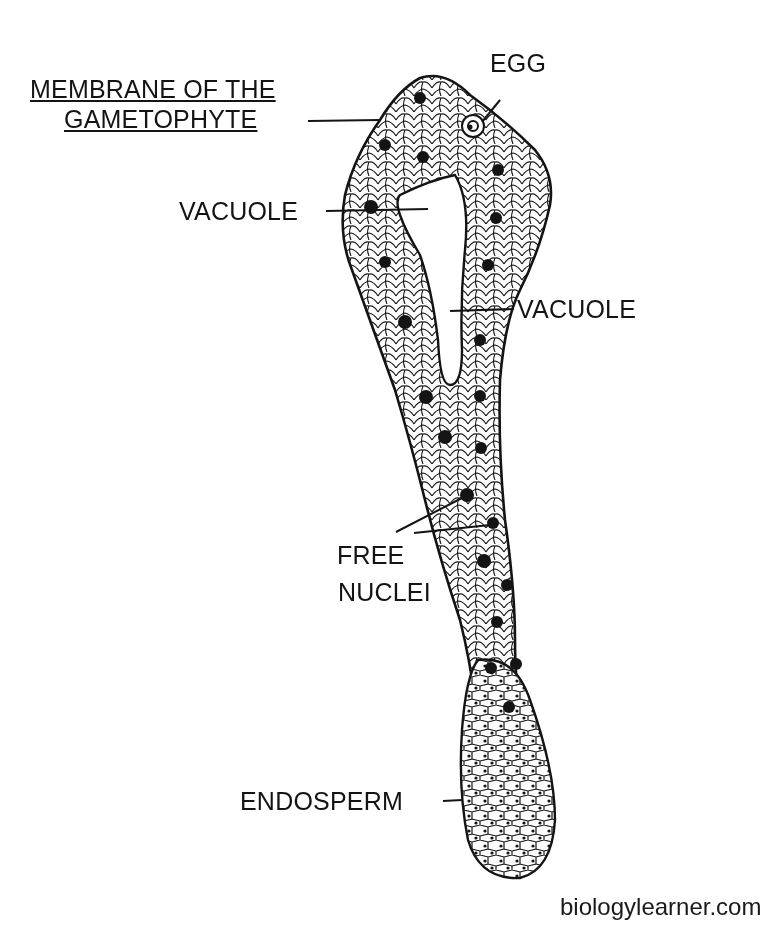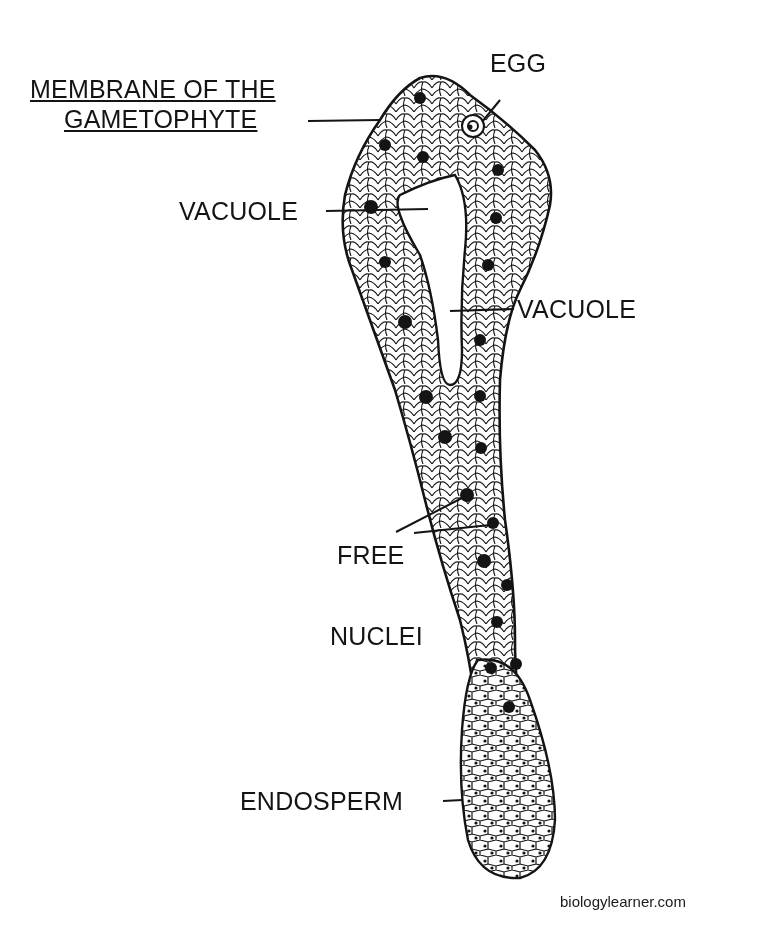--- a/index.html
+++ b/index.html
@@ -10,21 +10,21 @@
     color:#141414;
     font-size:25px;
     line-height:30px;
     letter-spacing:0.2px;
     white-space:nowrap;
   }
   .watermark {
     position:absolute;
     font-family: "Liberation Sans", "DejaVu Sans", sans-serif;
     color:#1a1a1a;
-    font-size:15px;
+    font-size:24px;
     white-space:nowrap;
   }
   svg { position:absolute; left:0; top:0; }
 </style>
 </head>
 <body>
 
 <svg width="768" height="941" viewBox="0 0 768 941">
   <defs>
     <pattern id="cells" width="18" height="16" patternUnits="userSpaceOnUse">
@@ -97,15 +97,15 @@
     <line x1="443" y1="801" x2="462" y2="800"></line>
   </g>
 </svg>
 
 <div class="label" style="left:30px; top:74px;text-decoration:underline;">MEMBRANE OF THE</div>
 <div class="label" style="left:64px; top:104px;text-decoration:underline;">GAMETOPHYTE</div>
 <div class="label" style="left:490px; top:48px;">EGG</div>
 <div class="label" style="left:179px; top:196px;">VACUOLE</div>
 <div class="label" style="left:517px; top:294px;">VACUOLE</div>
 <div class="label" style="left:337px; top:540px;text-align:center;">FREE</div>
-<div class="label" style="left:330px; top:577px;margin-top:44px;">NUCLEI</div>
+<div class="label" style="left:338px; top:577px;">NUCLEI</div>
 <div class="label" style="left:240px; top:786px;">ENDOSPERM</div>
 <div class="watermark" style="left:560px; top:893px;">biologylearner.com</div>
 
 </body></html>

